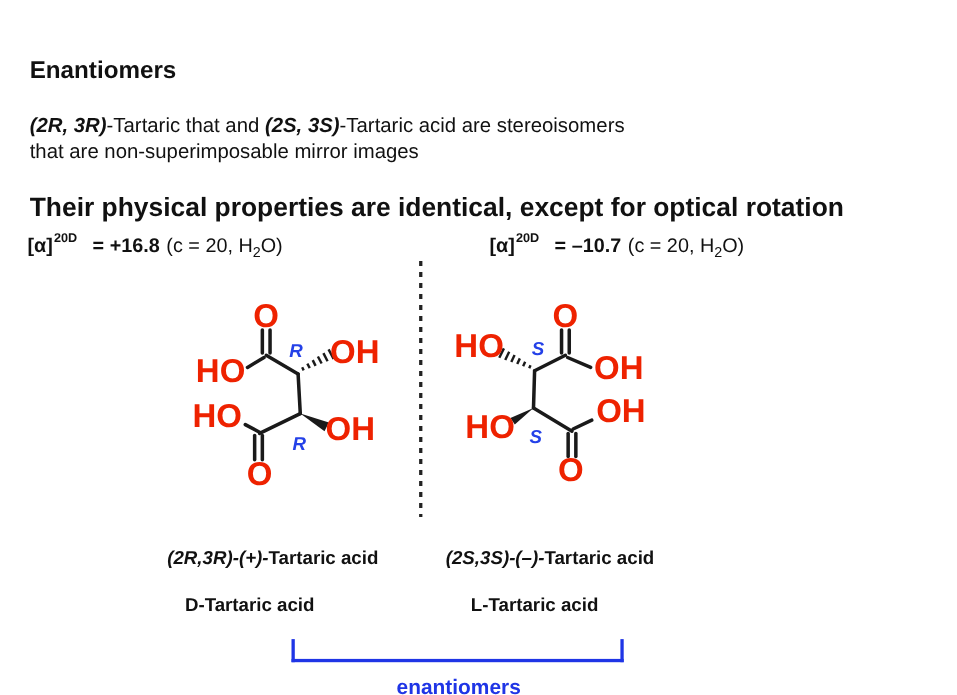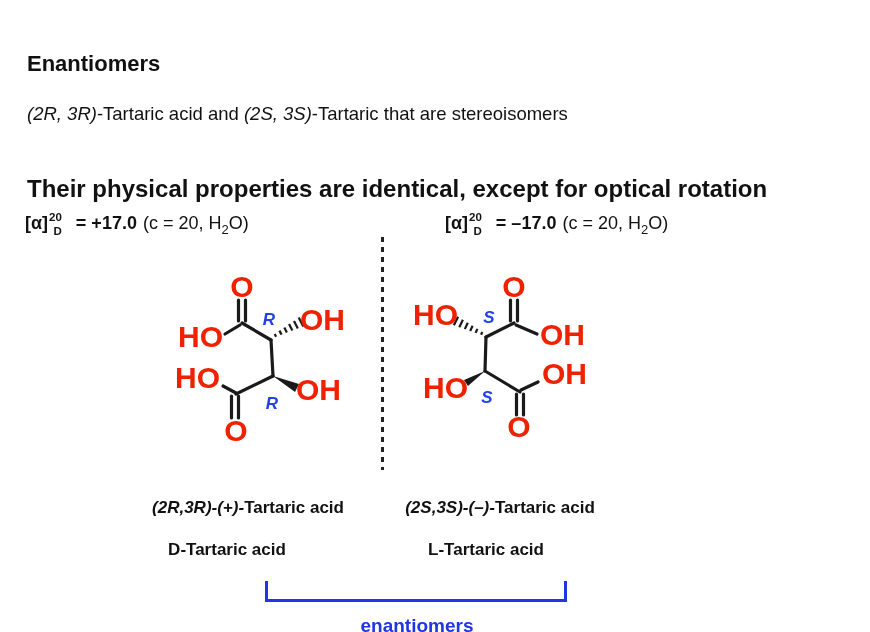--- a/index.html
+++ b/index.html
@@ -3,28 +3,28 @@
 <meta charset="utf-8">
 <style>
   html,body { margin:0; padding:0; background:#ffffff; }
   .canvas {
     position:relative; width:870px; height:632px; background:#ffffff;
     font-family:"Liberation Sans", sans-serif; color:#111; overflow:hidden;margin-top:32px;
   }
   .abs { position:absolute; }
   .title { left:27px; top:19px; font-size:22px; font-weight:bold; }
   .intro { left:27px; top:70px; font-size:18.5px; line-height:24px; }
-  .it { font-style:italic; }
+  .it { font-style:italic;font-weight:bold; }
   .statement { left:27px; top:143px; font-size:24px; font-weight:bold; }
 
   .alpha { top:181px; display:flex; align-items:flex-start; font-size:18px; white-space:pre; }
   .alpha-left  { left:25px; }
   .alpha-right { left:445px; }
   .alpha .sym { font-weight:bold; }
-  .supsub { display:inline-flex; flex-direction:column; align-items:flex-end;
+  .supsub { display:inline-flex; align-items:flex-end;
             font-size:11.5px; font-weight:bold; line-height:1.2; margin:-2px 0 0 1px; }
   .alpha .val  { font-weight:bold; margin-left:14px; }
   .alpha .cond { margin-left:6px; }
   .alpha .cond sub { font-size:13px; }
 
   .divider { left:381px; top:205px; width:3px; height:233px;
     background:repeating-linear-gradient(to bottom,#222 0px,#222 5px,transparent 5px,transparent 10px); }
 
   .mol { position:absolute; overflow:visible; }
   .mol text { font-family:"Liberation Sans", sans-serif; }
@@ -48,31 +48,32 @@
     color:#1f35e6; font-size:19px; font-weight:bold; }
 </style>
 </head>
 <body>
 
 <div class="canvas">
 
   <div class="abs title">Enantiomers</div>
 
   <div class="abs intro">
-    <div><span class="it">(2R, 3R)</span><span>-Tartaric acid and </span><span class="it">(2S, 3S)</span><span>-Tartaric that are stereoisomers</span></div>
+    <div><span class="it">(2R, 3R)</span><span>-Tartaric that and </span><span class="it">(2S, 3S)</span><span>-Tartaric acid are stereoisomers</span></div>
+    <div>that are non-superimposable mirror images</div>
   </div>
 
   <div class="abs statement">Their physical properties are identical, except for optical rotation</div>
 
   <div class="abs alpha alpha-left">
-    <span class="sym">[α]</span><span class="supsub"><span>20</span><span>D</span></span><span class="val">= +17.0</span><span class="cond"><span>(c = 20, H</span><sub>2</sub><span>O)</span></span>
+    <span class="sym">[α]</span><span class="supsub"><span>20</span><span>D</span></span><span class="val">= +16.8</span><span class="cond"><span>(c = 20, H</span><sub>2</sub><span>O)</span></span>
   </div>
 
   <div class="abs alpha alpha-right">
-    <span class="sym">[α]</span><span class="supsub"><span>20</span><span>D</span></span><span class="val">= –17.0</span><span class="cond"><span>(c = 20, H</span><sub>2</sub><span>O)</span></span>
+    <span class="sym">[α]</span><span class="supsub"><span>20</span><span>D</span></span><span class="val">= –10.7</span><span class="cond"><span>(c = 20, H</span><sub>2</sub><span>O)</span></span>
   </div>
 
   <div class="abs divider"></div>
 
   <svg class="mol" style="left:160px; top:232px;" width="210" height="205" viewBox="0 0 210 205">
     <g>
       <line class="bond" x1="78.5" y1="57" x2="78.5" y2="36"></line>
       <line class="bond" x1="85.5" y1="57" x2="85.5" y2="36"></line>
       <line class="bond" x1="80" y1="61" x2="65" y2="70"></line>
       <line class="bond" x1="82" y1="59" x2="111" y2="76"></line>

